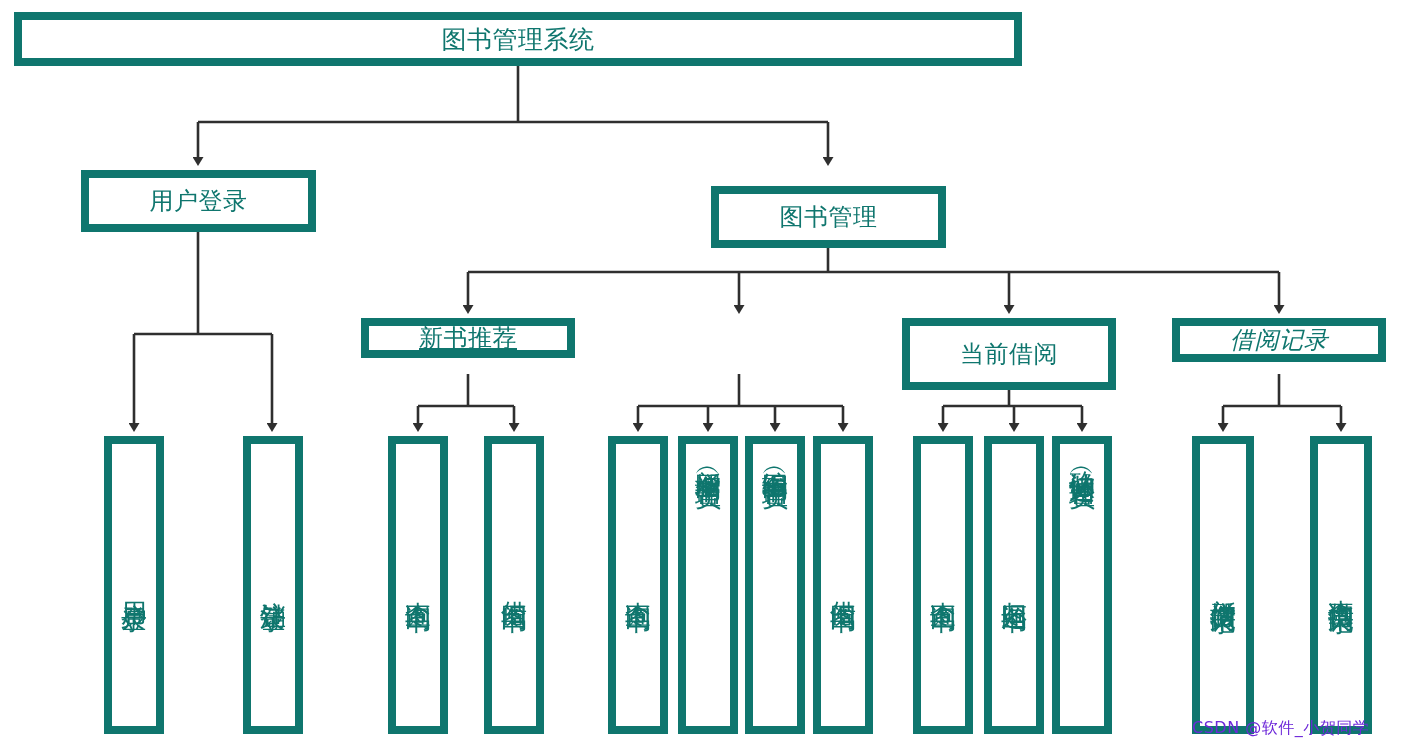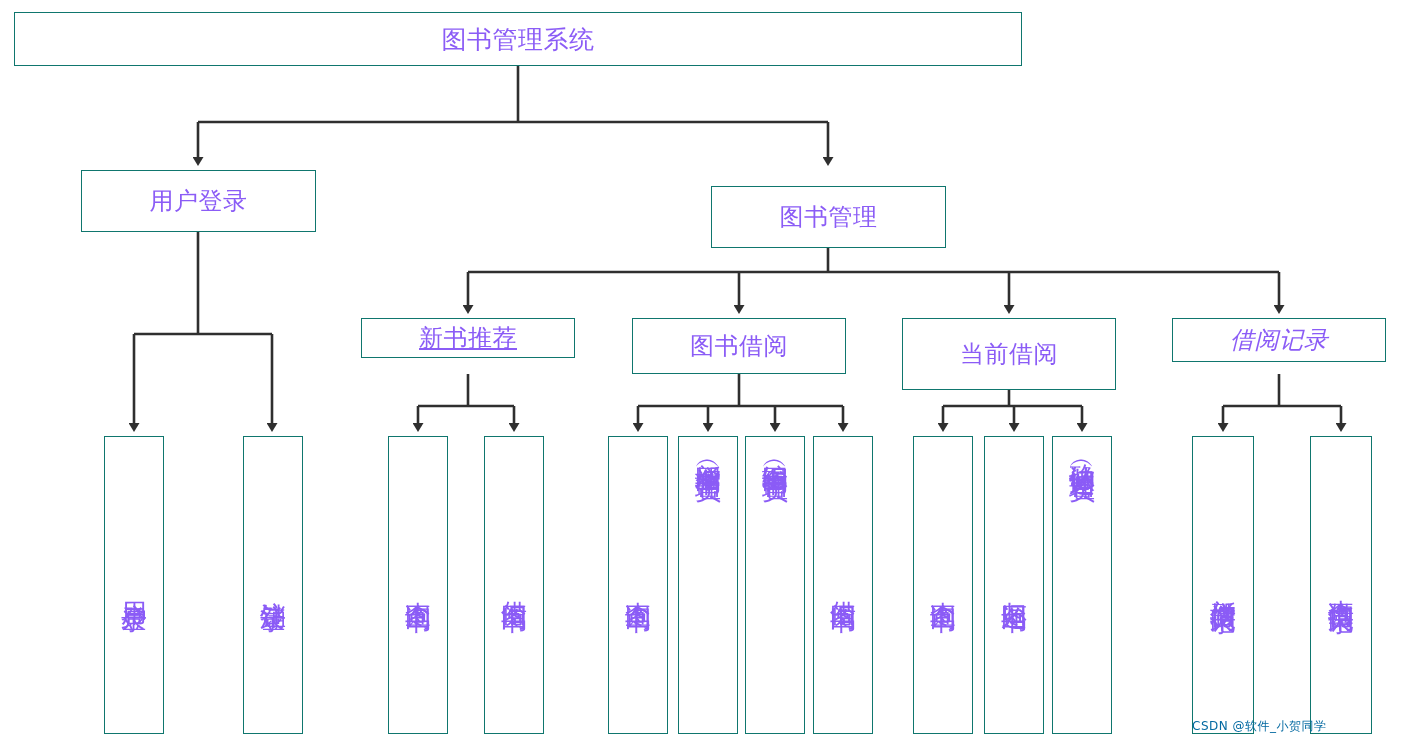--- a/index.html
+++ b/index.html
@@ -16,26 +16,26 @@
   }
   svg.wires{
     position:absolute;
     left:0;top:0;
     width:1405px;height:747px;
     pointer-events:none;
   }
   .node{
     position:absolute;
     box-sizing:border-box;
-    border:1px solid #0f766e;
+    border:8px solid #0f766e;
     background:#ffffff;
     display:flex;
     align-items:center;
     justify-content:center;
-    color:#8b5cf6;
+    color:#0f766e;
   }
   .node .label{
     display:block;
     text-align:center;
     line-height:1.0;
   }
   
   .node.horiz .label{
     font-size:24px;
     letter-spacing:0.5px;
@@ -56,22 +56,22 @@
     line-height:1.12;
     letter-spacing:2px;
     white-space:nowrap;
   }
   .node.vert.topalign{
     align-items:flex-start;
     padding-top:6px;
   }
   .watermark{
     position:absolute;
-    font-size:12px;
-    color:#0369a1;
+    font-size:16px;
+    color:#6d28d9;
     white-space:nowrap;
     letter-spacing:0.5px;
   }
 </style>
 </head>
 <body>
 
 <div id="canvas">
 
   <svg class="wires" viewBox="0 0 1405 747" xmlns="http://www.w3.org/2000/svg">
@@ -131,23 +131,20 @@
   <div class="node horiz" style="left:81px;top:170px;width:235px;height:62px;">
     <span class="label">用户登录</span>
   </div>
   <div class="node horiz" style="left:711px;top:186px;width:235px;height:62px;">
     <span class="label">图书管理</span>
   </div>
 
   <div class="node horiz" style="left:361px;top:318px;width:214px;height:40px;text-decoration:underline;">
     <span class="label">新书推荐</span>
   </div>
-  <div class="node horiz" style="left:632px;top:318px;width:214px;height:56px;">
-    <span class="label">图书借阅</span>
-  </div>
   <div class="node horiz" style="left:902px;top:318px;width:214px;height:72px;">
     <span class="label">当前借阅</span>
   </div>
   <div class="node horiz" style="left:1172px;top:318px;width:214px;height:44px;font-style:italic;">
     <span class="label">借阅记录</span>
   </div>
 
   <div class="node vert" style="left:104px;top:436px;width:60px;height:298px;">
     <span class="label">用户登录</span>
   </div>

